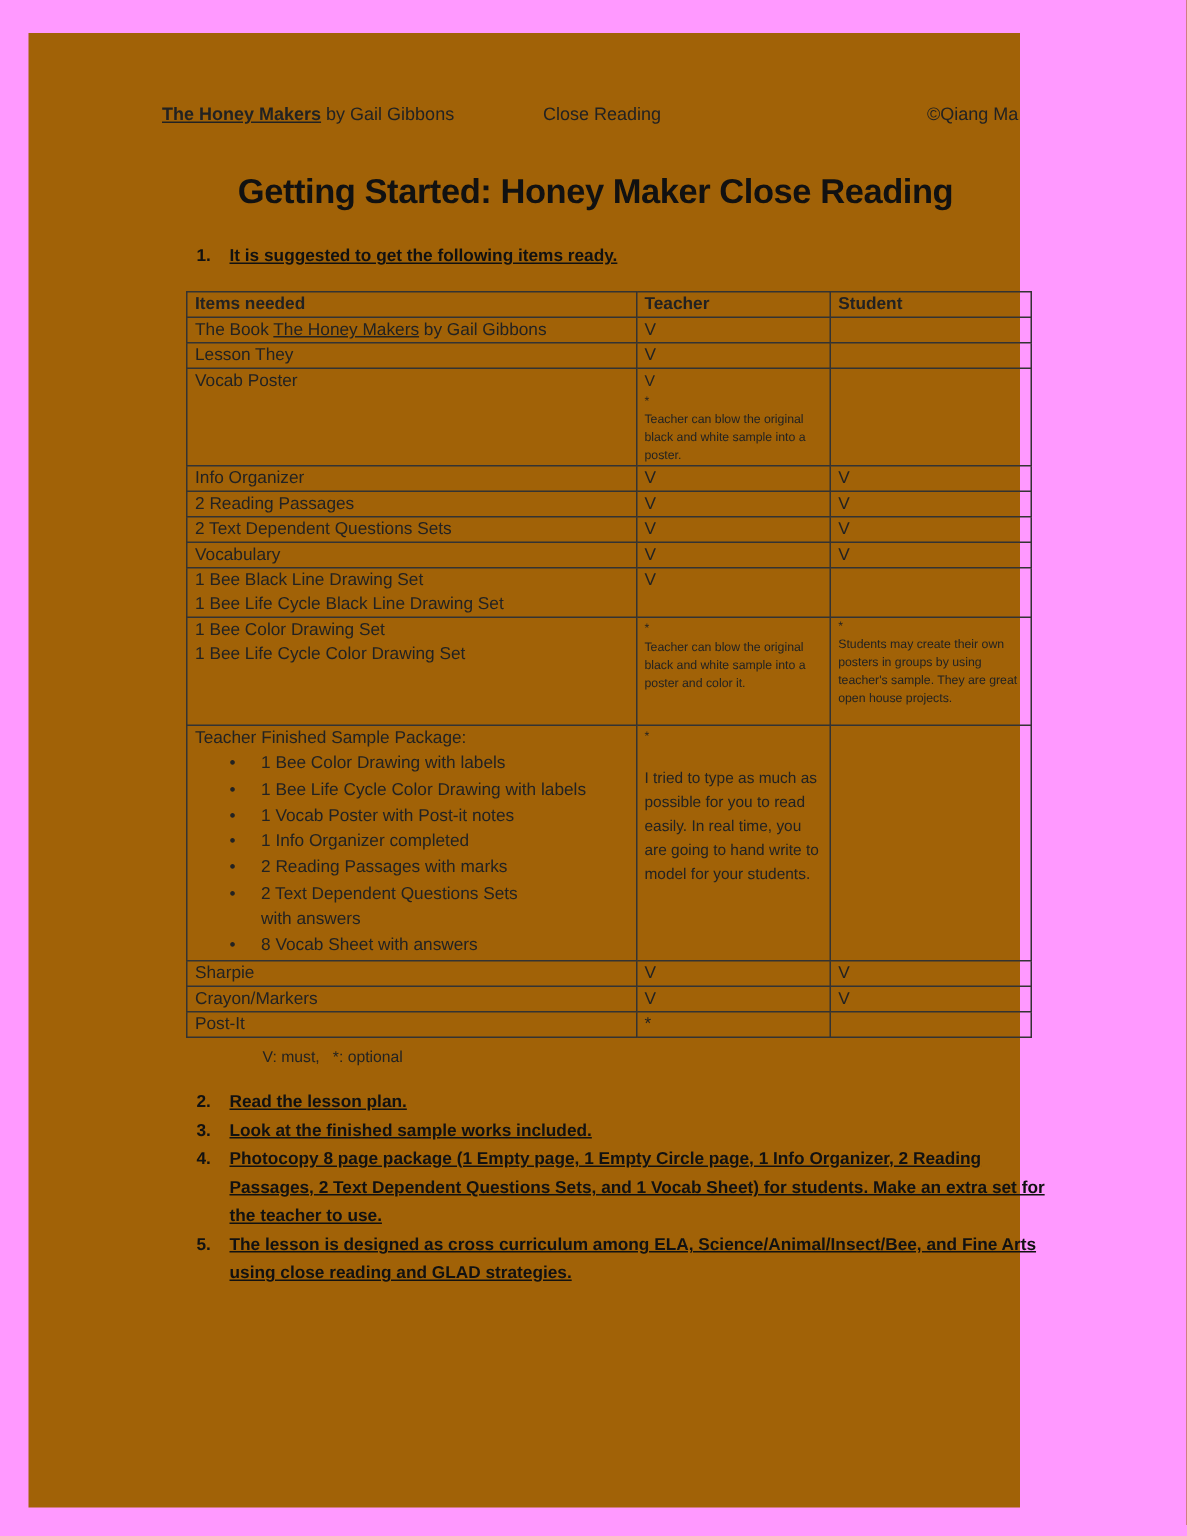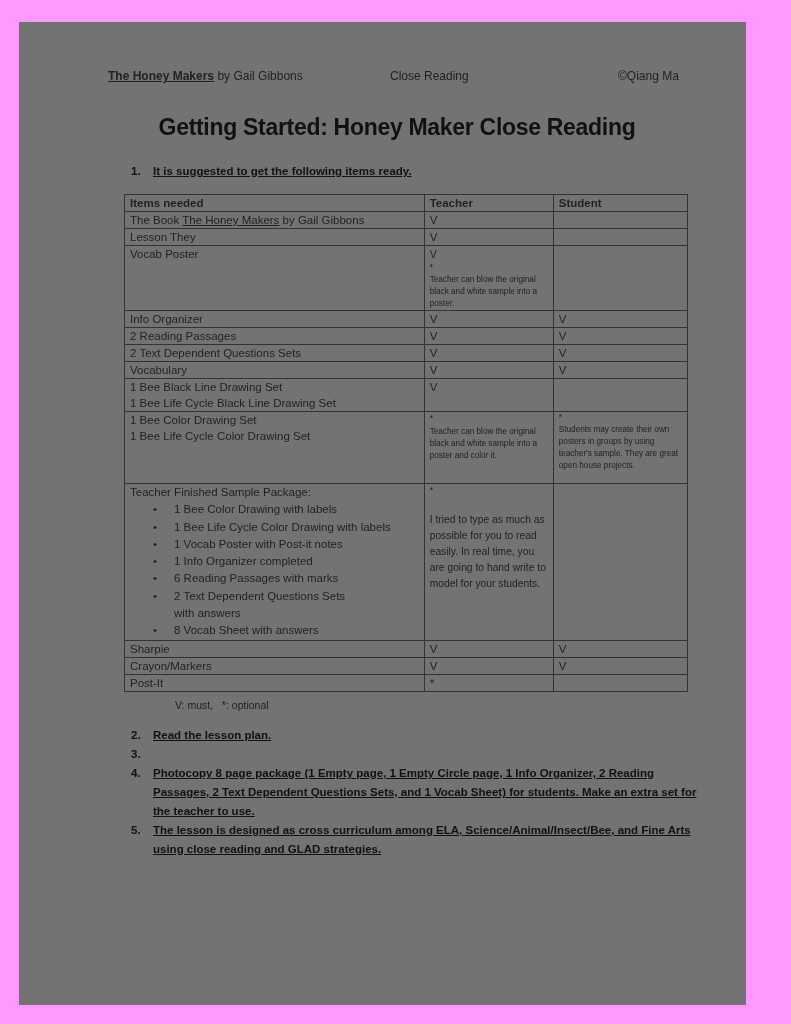--- a/index.html
+++ b/index.html
@@ -7,28 +7,28 @@
     width: 791px; height: 1024px;
     background: #ff99ff;
     position: relative;
     overflow: hidden;
     font-family: "Liberation Sans", "DejaVu Sans", sans-serif;
     color: #111;
   }
   .page {
     position: absolute;
     left: 19px; top: 22px;
-    width: 727px; height: 983px;
-    background: #737373;
+    width: 661px; height: 983px;
+    background: #a16207;
   }
   .abs { position: absolute; }
   .hdr { top: 47px; font-size: 12px; white-space: nowrap; color: #222; }
   .hdr-title { left: 89px; }
   .hdr-title .bk { font-weight: bold; text-decoration: underline; }
-  .hdr-mid { left: 343px; margin-left: 28px; }
+  .hdr-mid { left: 343px; }
   .hdr-right { left: 599px; }
   .title {
     left: 0; width: 756px; top: 92px;
     text-align: center; font-size: 23px; font-weight: bold; color: #111;
     letter-spacing: -0.3px;
   }
   .step {
     font-size: 11.5px; font-weight: bold; color: #111; line-height: 19px;
   }
   .step .num { position: absolute; left: 0; }
@@ -153,21 +153,21 @@
       </td>
     </tr>
     <tr>
       <td style="line-height:17.3px;">
         <div>Teacher Finished Sample Package:</div>
         <ul class="pkg">
           <li>1 Bee Color Drawing with labels</li>
           <li>1 Bee Life Cycle Color Drawing with labels</li>
           <li>1 Vocab Poster with Post-it notes</li>
           <li>1 Info Organizer completed</li>
-          <li>6 Reading Passages with marks</li>
+          <li>2 Reading Passages with marks</li>
           <li style="width:190px;">2 Text Dependent Questions Sets with answers</li>
           <li>8 Vocab Sheet with answers</li>
         </ul>
       </td>
       <td>
         <span class="small" style="line-height:14px;">*</span>
         <span class="mid" style="margin-top:14px; font-size:10.3px;">I tried to type as much as possible for you to read easily. In real time, you are going to hand write to model for your students.</span>
       </td>
       <td></td>
     </tr>
@@ -190,20 +190,21 @@
     </table>
 
   <div class="abs legend" style="white-space:pre;">V: must,   *: optional</div>
 
   <div class="abs step" style="left:112px; top:704px; width:600px; height:20px;">
     <span class="num">2.</span>
     <span class="txt">Read the lesson plan.</span>
   </div>
   <div class="abs step" style="left:112px; top:723px; width:600px; height:20px;">
     <span class="num">3.</span>
+    <span class="txt">Look at the finished sample works included.</span>
   </div>
   <div class="abs step" style="left:112px; top:742px; width:600px; height:60px;">
     <span class="num">4.</span>
     <span class="txt" style="width:555px;">Photocopy 8 page package (1 Empty page, 1 Empty Circle page, 1 Info Organizer, 2 Reading Passages, 2 Text Dependent Questions Sets, and 1 Vocab Sheet) for students.  Make an extra set for the teacher to use.</span>
   </div>
   <div class="abs step" style="left:112px; top:799px; width:600px; height:40px;">
     <span class="num">5.</span>
     <span class="txt" style="width:560px;">The lesson is designed as cross curriculum among ELA, Science/Animal/Insect/Bee, and Fine Arts using close reading and GLAD strategies.</span>
   </div>
 

